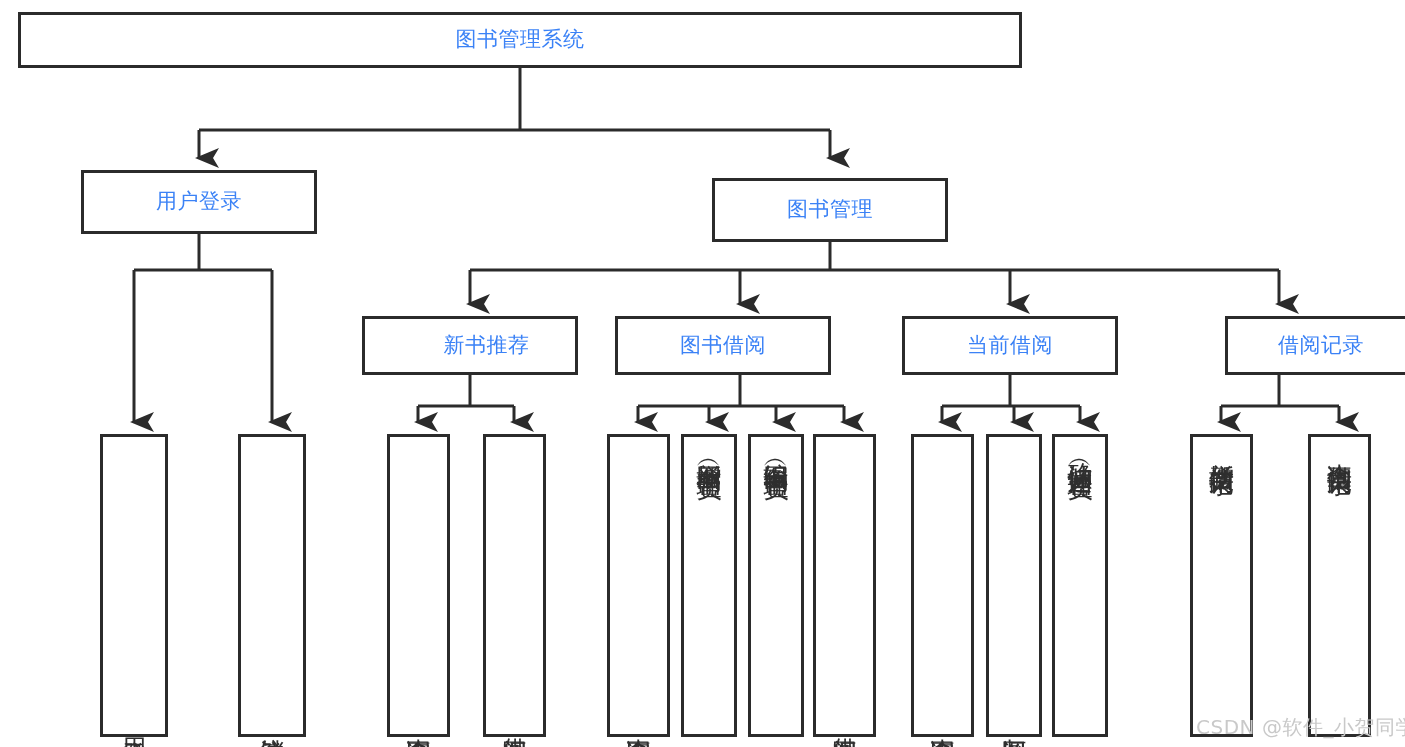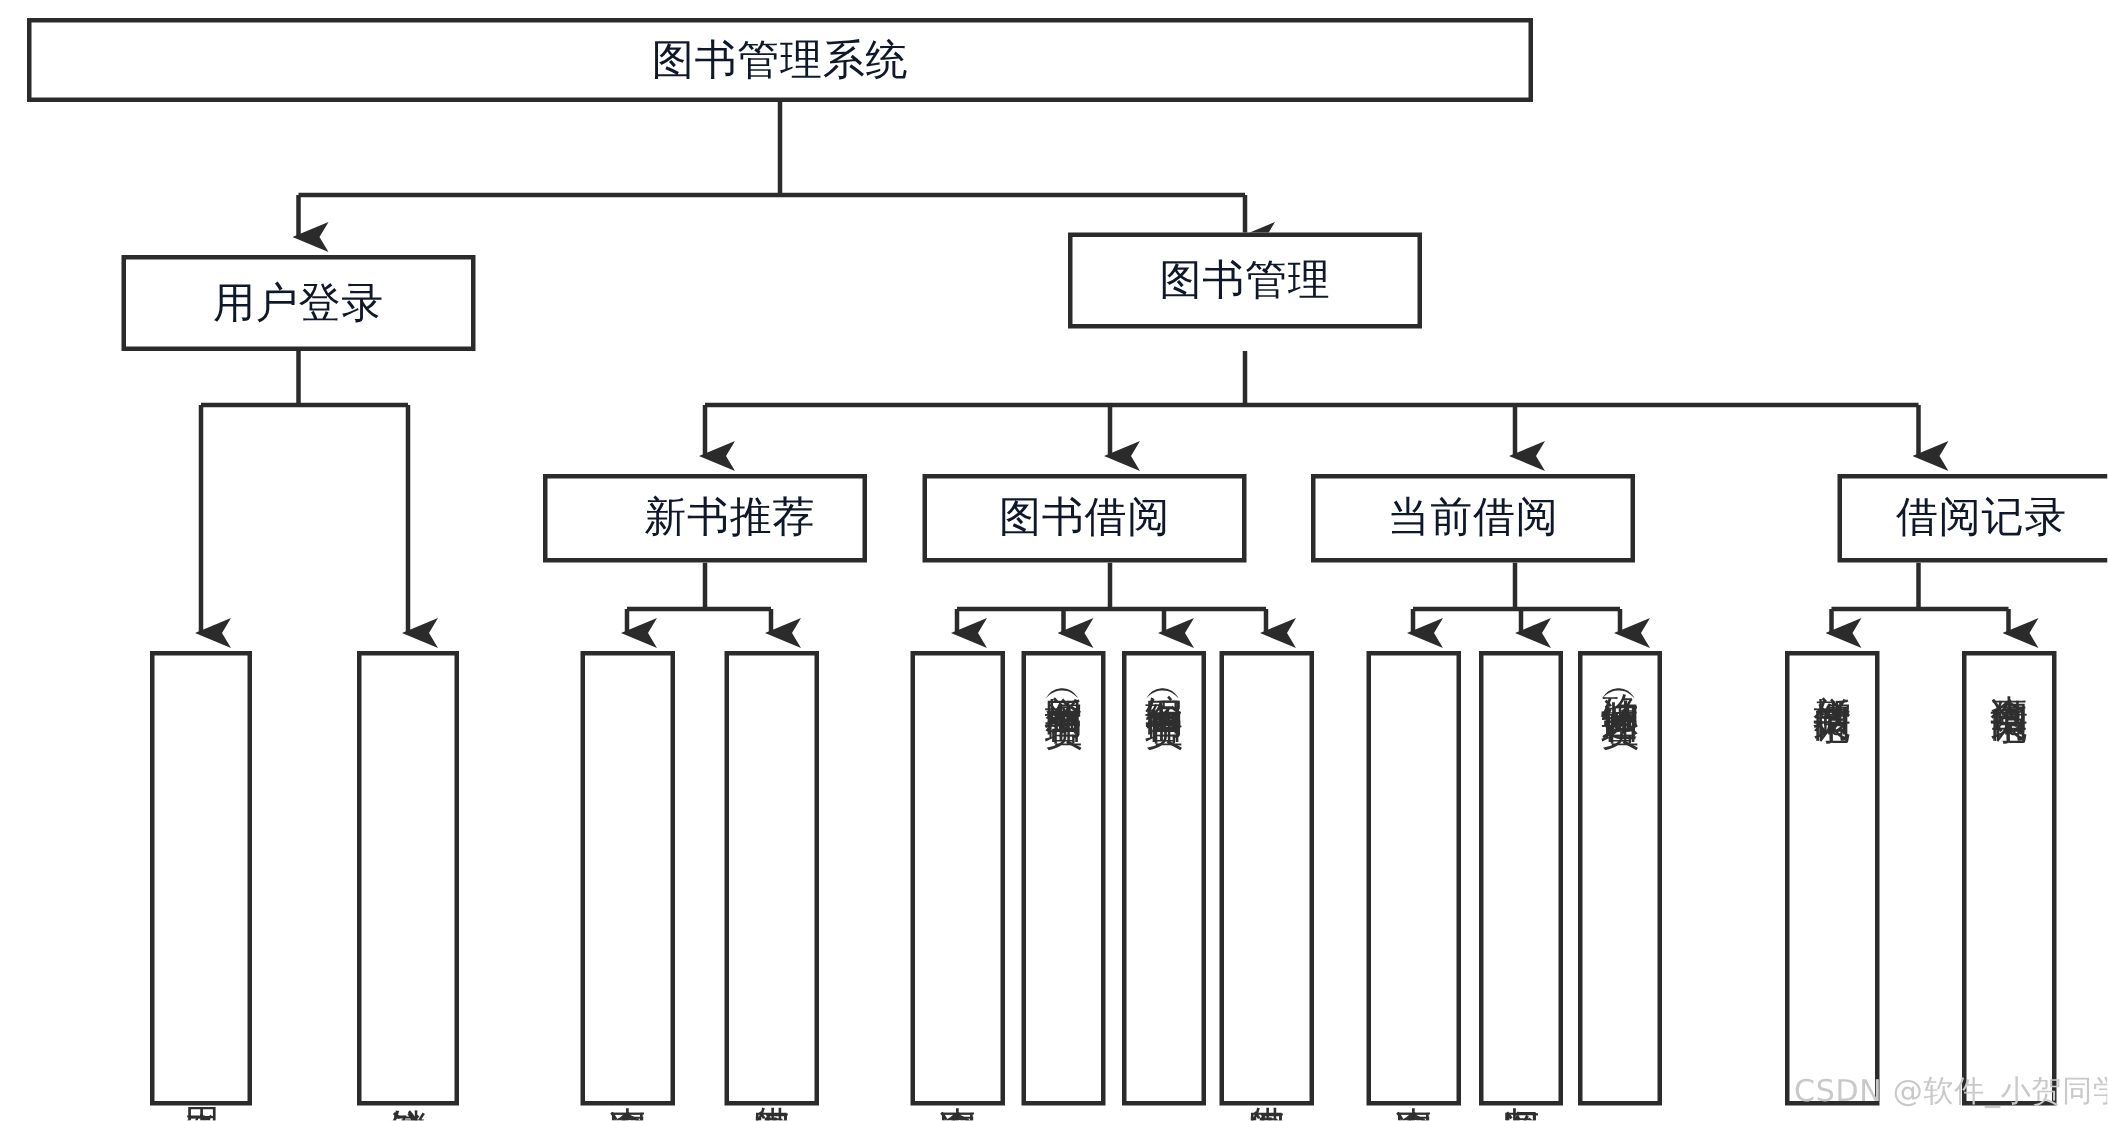--- a/index.html
+++ b/index.html
@@ -28,22 +28,22 @@
   .node {
     position: absolute;
     box-sizing: border-box;
     background: #ffffff;
     border: 3px solid #2b2b2b;
     display: flex;
     align-items: center;
     justify-content: center;
   }
   .node.horiz .node-label {
-    font-size: 28px;
-    color: #0f172a;
+    font-size: 21px;
+    color: #3b82f6;
     line-height: 1.1;
     letter-spacing: 0.5px;
     white-space: nowrap;
   }
   .node.vert {
     align-items: flex-start;
     justify-content: center;
     padding-top: 6px;
   }
   .node.vert .node-label {
@@ -125,30 +125,30 @@
   </svg>
 
   <div class="node horiz" id="node-root" style="left: 18px; top: 12px; width: 1004px; height: 56px;">
     <span class="node-label">图书管理系统</span>
   </div>
 
   <div id="node-host">
       <div class="node horiz" style="left: 81px; top: 170px; width: 236px; height: 64px;">
         <span class="node-label">用户登录</span>
       </div>
-      <div class="node horiz" style="left: 712px; top: 155px; width: 236px; height: 64px;">
+      <div class="node horiz" style="left: 712px; top: 178px; width: 236px; height: 64px;">
         <span class="node-label">图书管理</span>
       </div>
       <div class="node horiz" style="left: 362px; top: 316px; width: 216px; height: 59px; padding-left: 33px;">
         <span class="node-label">新书推荐</span>
       </div>
       <div class="node horiz" style="left: 615px; top: 316px; width: 216px; height: 59px;">
         <span class="node-label">图书借阅</span>
       </div>
-      <div class="node horiz" style="left: 874px; top: 316px; width: 216px; height: 59px;">
+      <div class="node horiz" style="left: 902px; top: 316px; width: 216px; height: 59px;">
         <span class="node-label">当前借阅</span>
       </div>
       <div class="node horiz" style="left: 1225px; top: 316px; width: 192px; height: 59px;">
         <span class="node-label">借阅记录</span>
       </div>
       <div class="node vert anchor-bottom" style="left: 100px; top: 434px; width: 68px; height: 303px;">
         <span class="node-label">用户登录</span>
       </div>
       <div class="node vert anchor-bottom" style="left: 238px; top: 434px; width: 68px; height: 303px;">
         <span class="node-label">注销登录</span>

